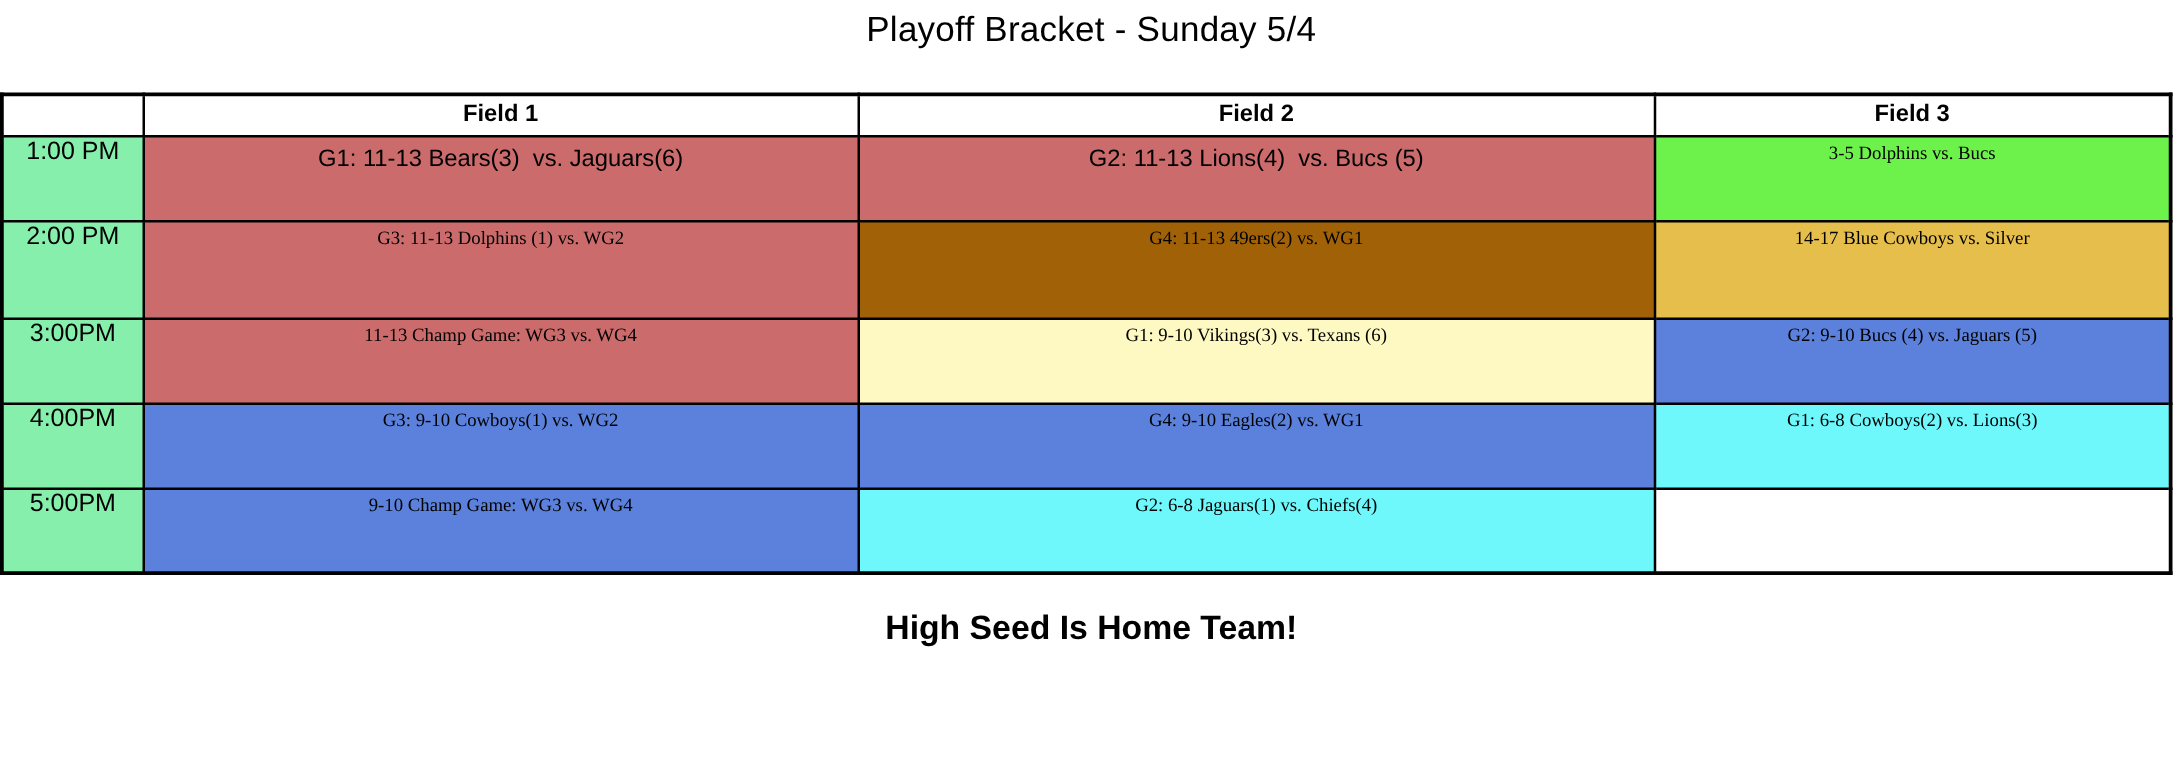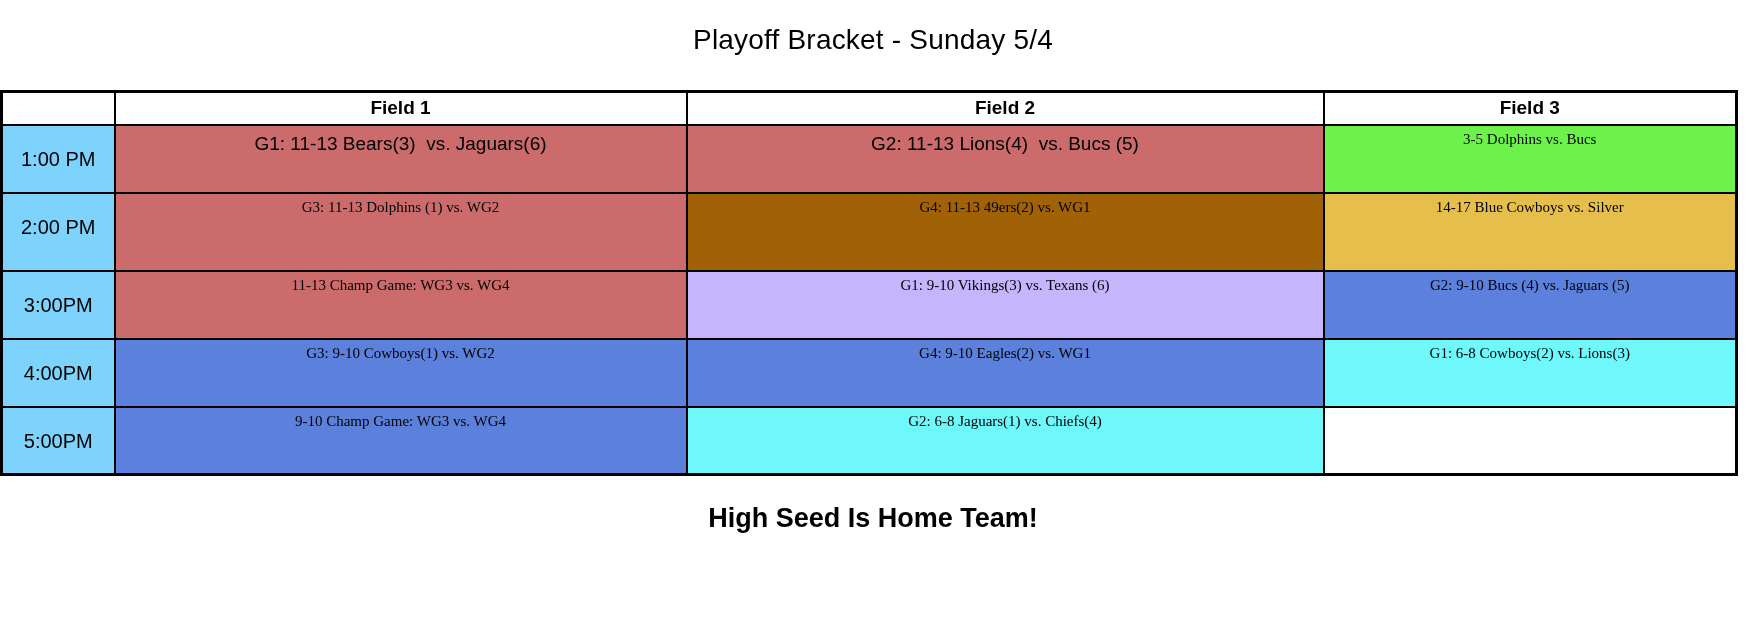--- a/index.html
+++ b/index.html
@@ -4,21 +4,21 @@
 <style>
   html, body { margin: 0; padding: 0; background: #ffffff; }
   body {
     width: 1746px; height: 622px;
     font-family: "Liberation Sans", sans-serif;
     color: #000;
     overflow: hidden;
     position: relative;
   }
   .page-title {
-    padding-top: 24px;
+    padding-top: 8px;
     height: 36px;
     text-align: center;
     font-size: 28px;
     font-weight: 400;
     letter-spacing: 0.2px;
   }
   table.schedule {
     border-collapse: collapse;
     table-layout: fixed;
     width: 1735px;
@@ -38,22 +38,22 @@
     vertical-align: middle;
     background: #ffffff;
     font-family: "Liberation Sans", sans-serif;
   }
   tr.r  { height: 68px; }
   tr.r2 { height: 78px; }
   td.time {
     font-size: 20px;
     text-align: center;
     vertical-align: top;
-    padding-top: 22px;
-    background: #7dd3fc;
+    padding-top: 0;
+    background: #86efac;
     font-family: "Liberation Sans", sans-serif;
   }
   td.game {
     font-size: 15px;
     text-align: center;
     vertical-align: top;
     padding-top: 5px;
     white-space: pre-wrap;
     font-family: "Liberation Serif", serif;
   }
@@ -99,21 +99,21 @@
     </tr>
     <tr class="r2">
       <td class="time">2:00 PM</td>
       <td class="game" style="background-color: rgb(204, 107, 107);">G3: 11-13 Dolphins (1) vs. WG2</td>
       <td class="game" style="background-color: #a16207;">G4: 11-13 49ers(2) vs. WG1</td>
       <td class="game" style="background-color: rgb(230, 190, 76);">14-17 Blue Cowboys vs. Silver</td>
     </tr>
     <tr class="r">
       <td class="time">3:00PM</td>
       <td class="game" style="background-color: rgb(204, 107, 107); margin-top: 20px;">11-13 Champ Game: WG3 vs. WG4</td>
-      <td class="game" style="background-color: #c4b5fd;">G1: 9-10 Vikings(3) vs. Texans (6)</td>
+      <td class="game" style="background-color: #fef9c3;">G1: 9-10 Vikings(3) vs. Texans (6)</td>
       <td class="game" style="background-color: rgb(91, 129, 220);">G2: 9-10 Bucs (4) vs. Jaguars (5)</td>
     </tr>
     <tr class="r">
       <td class="time">4:00PM</td>
       <td class="game" style="background-color: rgb(91, 129, 220);">G3: 9-10 Cowboys(1) vs. WG2</td>
       <td class="game" style="background-color: rgb(91, 129, 220);">G4: 9-10 Eagles(2) vs. WG1</td>
       <td class="game" style="background-color: rgb(110, 248, 252);">G1: 6-8 Cowboys(2) vs. Lions(3)</td>
     </tr>
     <tr class="r">
       <td class="time">5:00PM</td>

